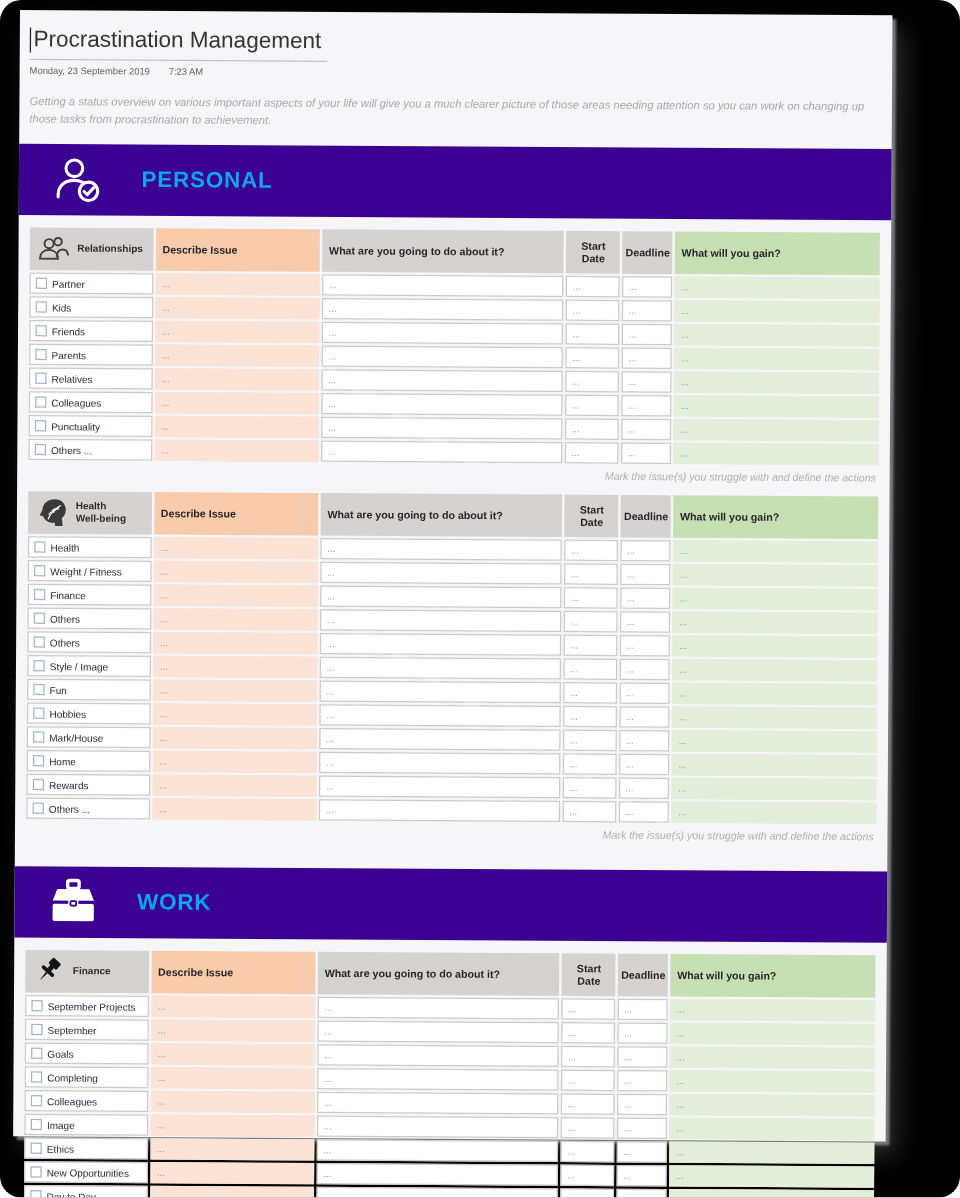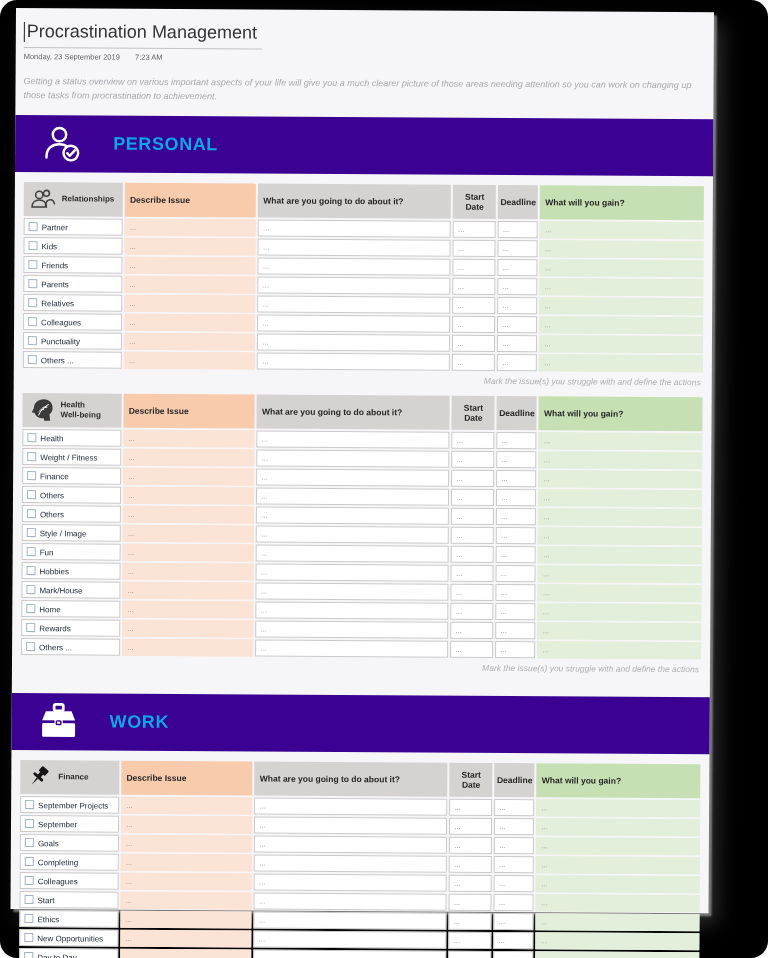--- a/index.html
+++ b/index.html
@@ -382,21 +382,21 @@
               </tr>
               <tr>
                 <td class="c-label"><span class="cbx"></span><span>Colleagues</span></td>
                 <td class="c-issue">...</td>
                 <td class="c-action">...</td>
                 <td class="c-start">...</td>
                 <td class="c-deadline">...</td>
                 <td class="c-gain">...</td>
               </tr>
               <tr>
-                <td class="c-label"><span class="cbx"></span><span>Start</span></td>
+                <td class="c-label"><span class="cbx"></span><span>Image</span></td>
                 <td class="c-issue">...</td>
                 <td class="c-action">...</td>
                 <td class="c-start">...</td>
                 <td class="c-deadline">...</td>
                 <td class="c-gain">...</td>
               </tr>
               <tr>
                 <td class="c-label"><span class="cbx"></span><span>Ethics</span></td>
                 <td class="c-issue">...</td>
                 <td class="c-action">...</td>

